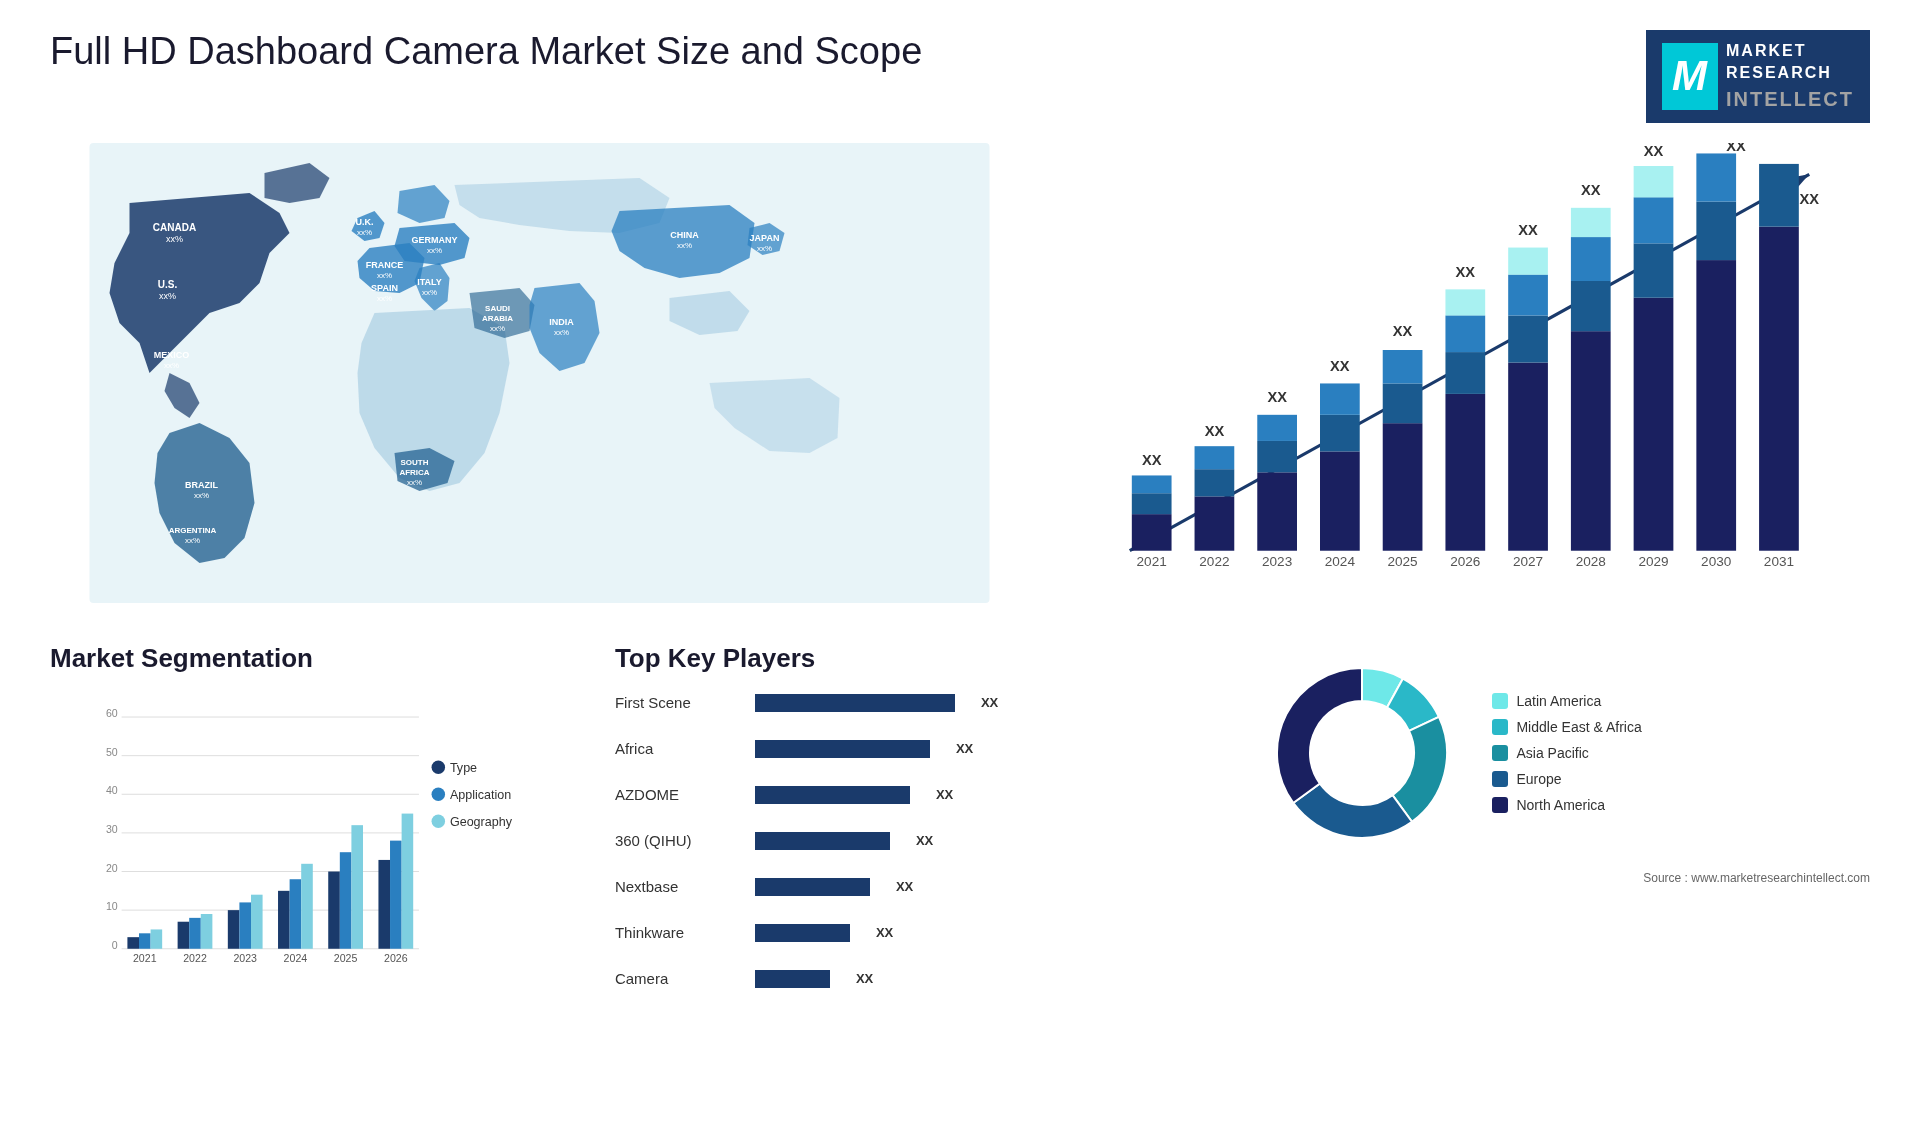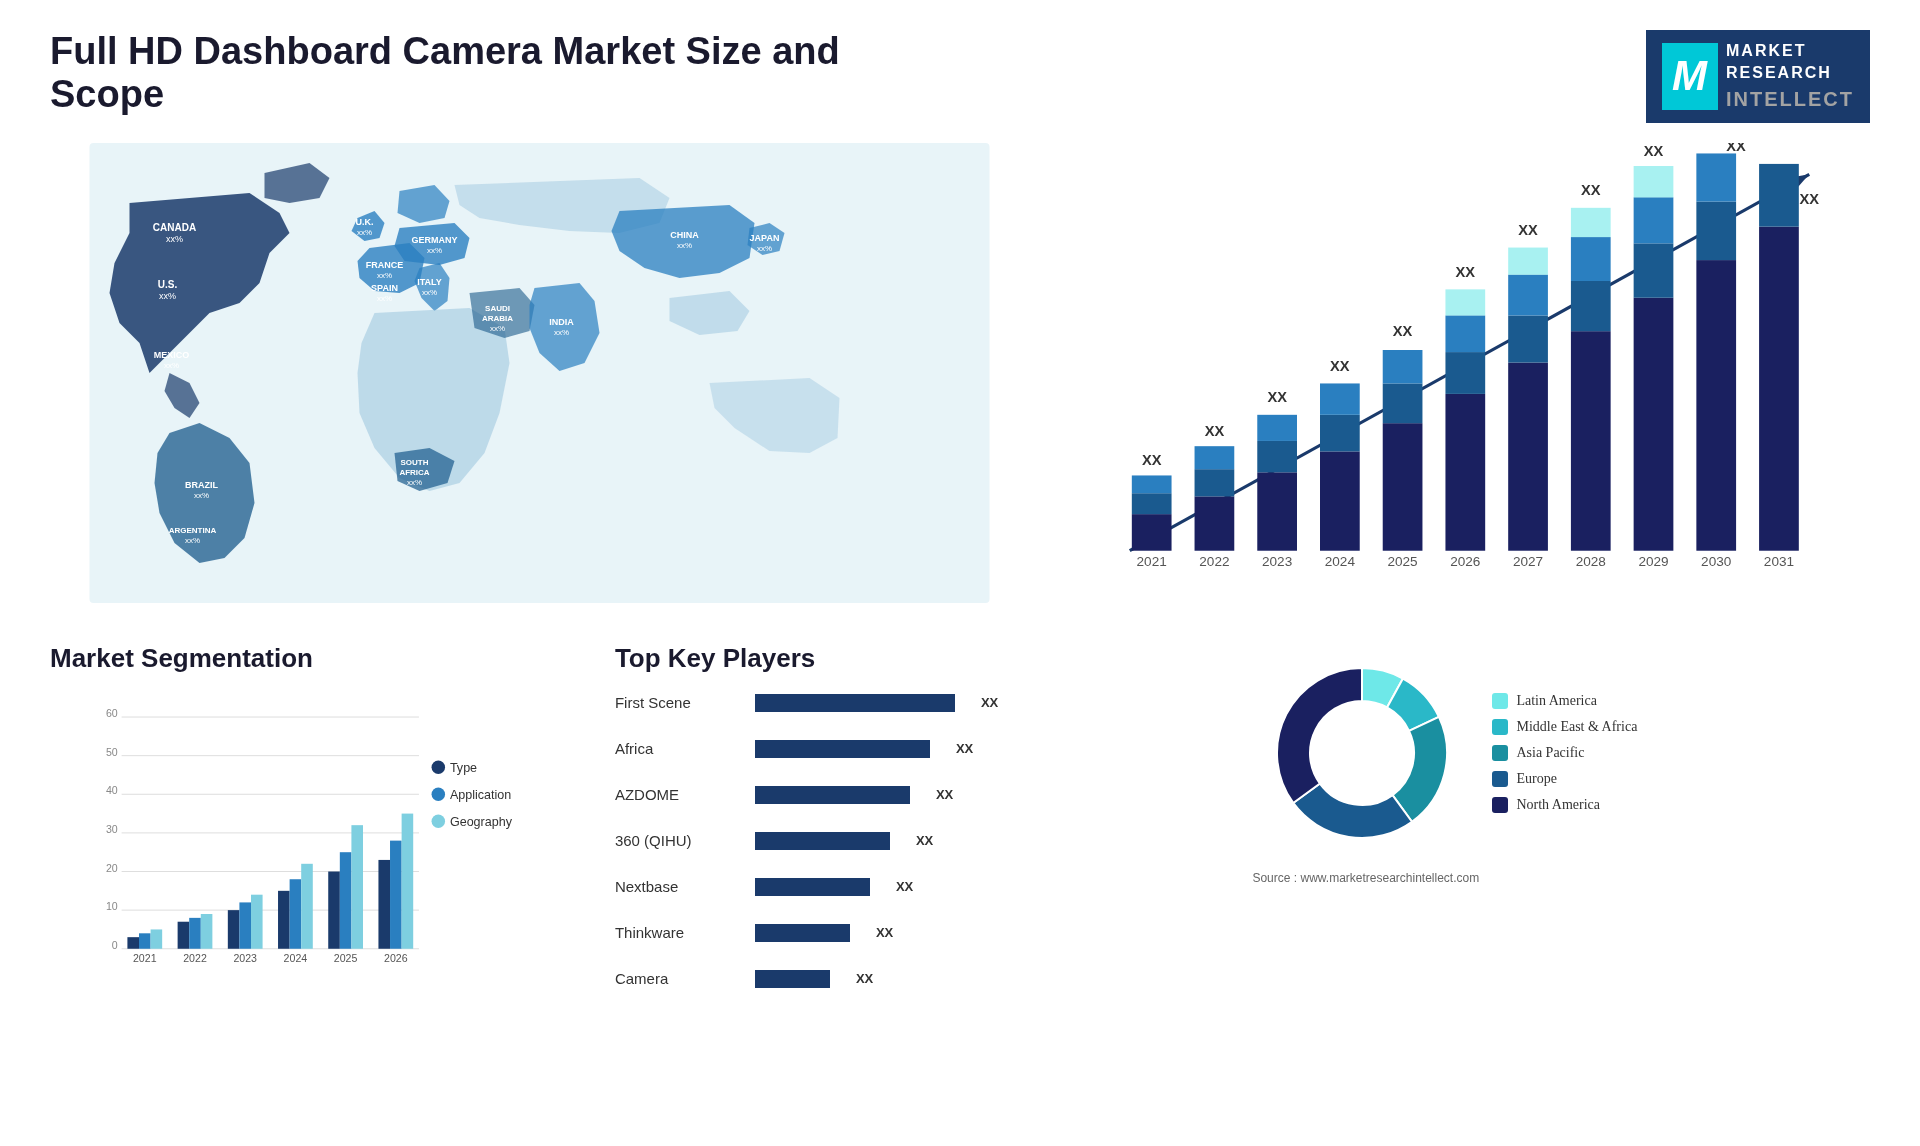--- a/index.html
+++ b/index.html
@@ -16,21 +16,21 @@
     }
     
     .header {
       display: flex;
       justify-content: space-between;
       align-items: flex-start;
       margin-bottom: 20px;
     }
     .page-title {
       font-size: 38px;
-      font-weight: 700;
+      font-weight: 400;
       color: #1a1a2e;
       max-width: 900px;
     }
     .logo-container {
       display: flex;
       flex-direction: column;
       align-items: center;
     }
     .logo-box {
       background: #1a3a6b;
@@ -133,32 +133,32 @@
       display: flex;
       flex-direction: column;
       gap: 10px;
     }
     .reg-legend-item {
       display: flex;
       align-items: center;
       gap: 8px;
       font-size: 14px;
       color: #333;
-      font-family: Liberation Serif, serif;
     }
     .reg-legend-color {
       width: 16px;
       height: 16px;
       border-radius: 3px;
       flex-shrink: 0;
     }
     
     .source-text {
       font-size: 12px;
       color: #666;
+      text-align: right;
       margin-top: 8px;
     }
   </style>
 </head>
 <body>
 
 <div class="main-container">
 
   <div class="header">
     <h1 class="page-title">Full HD Dashboard Camera Market Size and Scope</h1>

